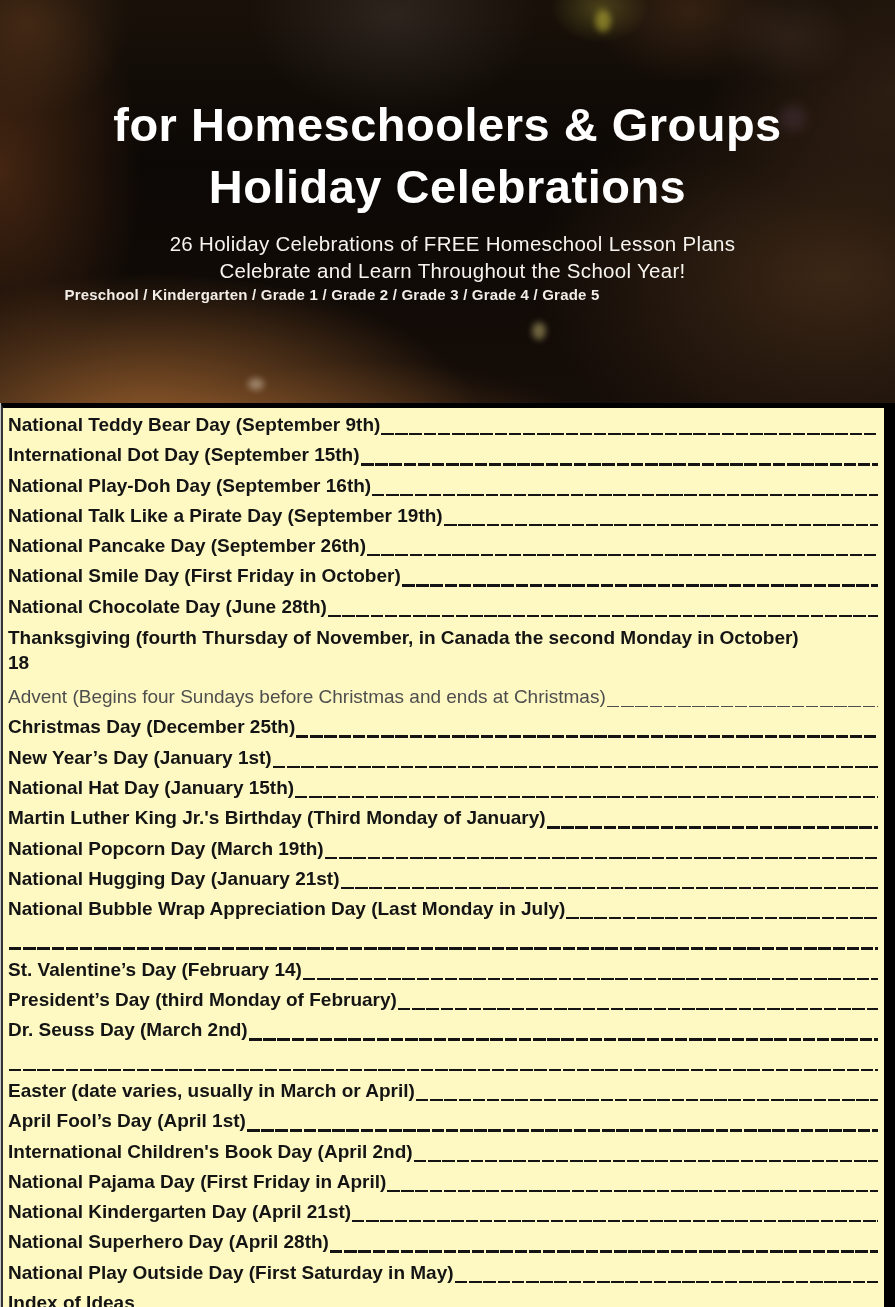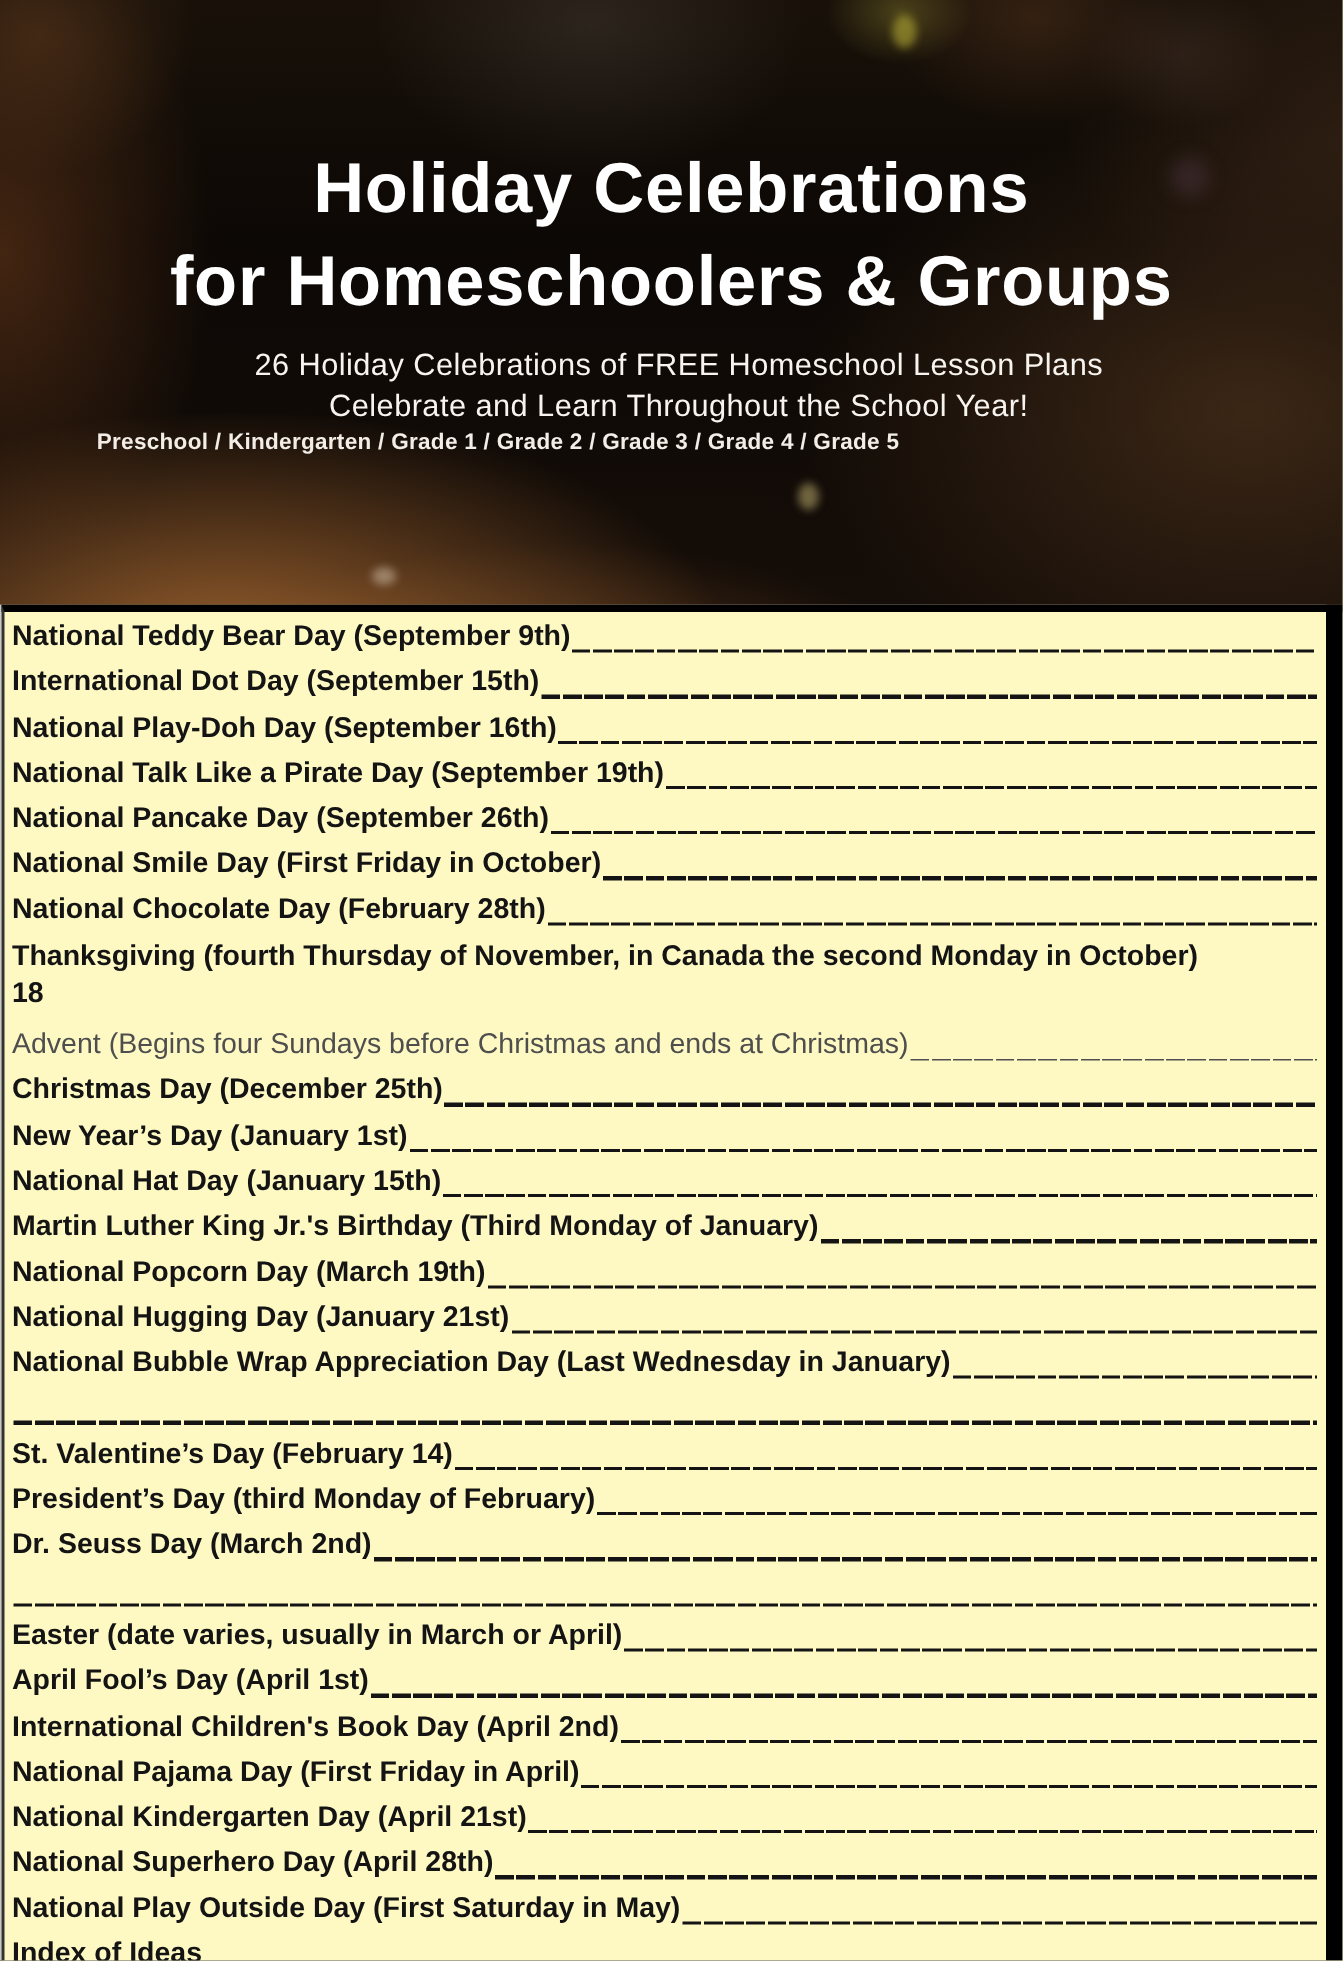--- a/index.html
+++ b/index.html
@@ -78,22 +78,22 @@
 
 <div class="page">
 
   <header class="hero">
     <div class="spark s1"></div>
     <div class="spark s2"></div>
     <div class="spark s3"></div>
     <div class="spark s4"></div>
     <div class="hero-inner">
       <h1 class="hero-title">
+          <span>for Homeschoolers &amp; Groups</span>
           <span>Holiday Celebrations</span>
-          <span>for Homeschoolers &amp; Groups</span>
         </h1>
       <p class="hero-sub first">26 Holiday Celebrations of FREE Homeschool Lesson Plans</p>
       <p class="hero-sub">Celebrate and Learn Throughout the School Year!</p>
       <p class="hero-grades">Preschool / Kindergarten / Grade 1 / Grade 2 / Grade 3 / Grade 4 / Grade 5</p>
     </div>
   </header>
 
   <main class="list-wrap">
   <div class="row">
     <span class="label">National Teddy Bear Day (September 9th)</span>
@@ -125,21 +125,21 @@
 
   </div>
 
   <div class="row">
     <span class="label">National Smile Day (First Friday in October)</span>
     <span class="leader"></span>
 
   </div>
 
   <div class="row">
-    <span class="label">National Chocolate Day (February 28th)</span>
+    <span class="label">National Chocolate Day (June 28th)</span>
     <span class="leader"></span>
 
   </div>
 
   <div class="row wrapped">
     <span class="label">Thanksgiving (fourth Thursday of November, in Canada the second Monday in October)</span>
 
     <span class="pageno">18</span>
   </div>
 
@@ -179,21 +179,21 @@
 
   </div>
 
   <div class="row">
     <span class="label">National Hugging Day (January 21st)</span>
     <span class="leader"></span>
 
   </div>
 
   <div class="row">
-    <span class="label">National Bubble Wrap Appreciation Day (Last Wednesday in January)</span>
+    <span class="label">National Bubble Wrap Appreciation Day (Last Monday in July)</span>
     <span class="leader"></span>
 
   </div>
 
   <div class="row">
     <span class="leader"></span>
 
   </div>
 
   <div class="row">

